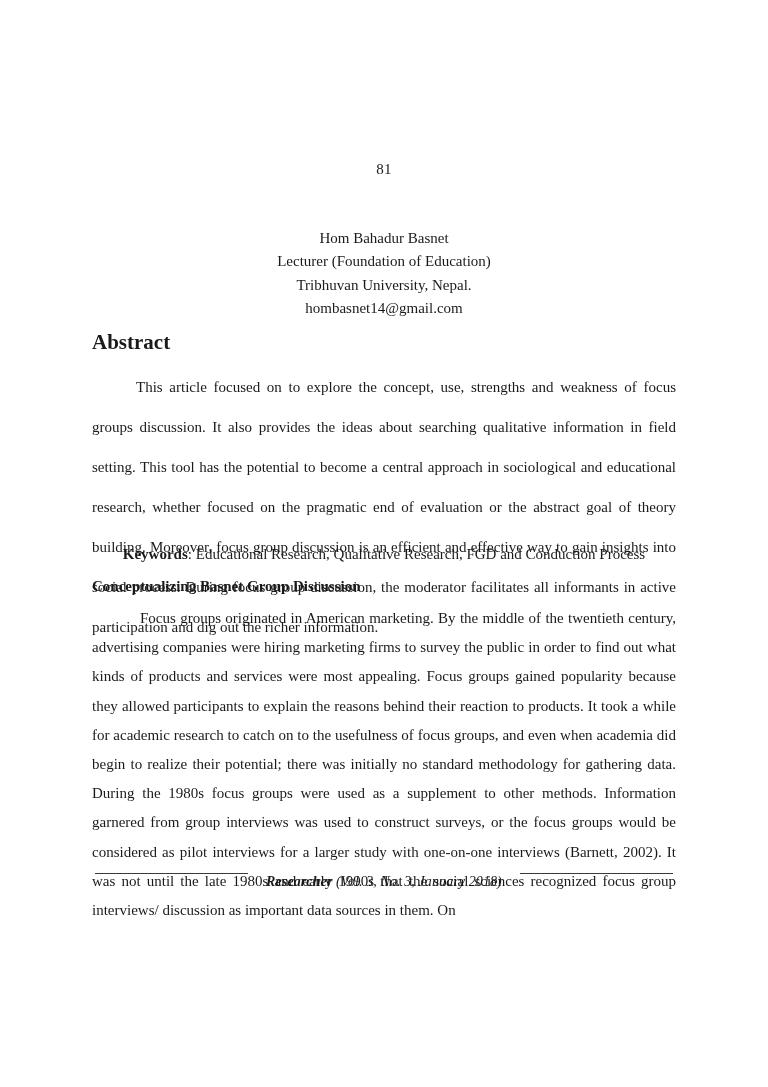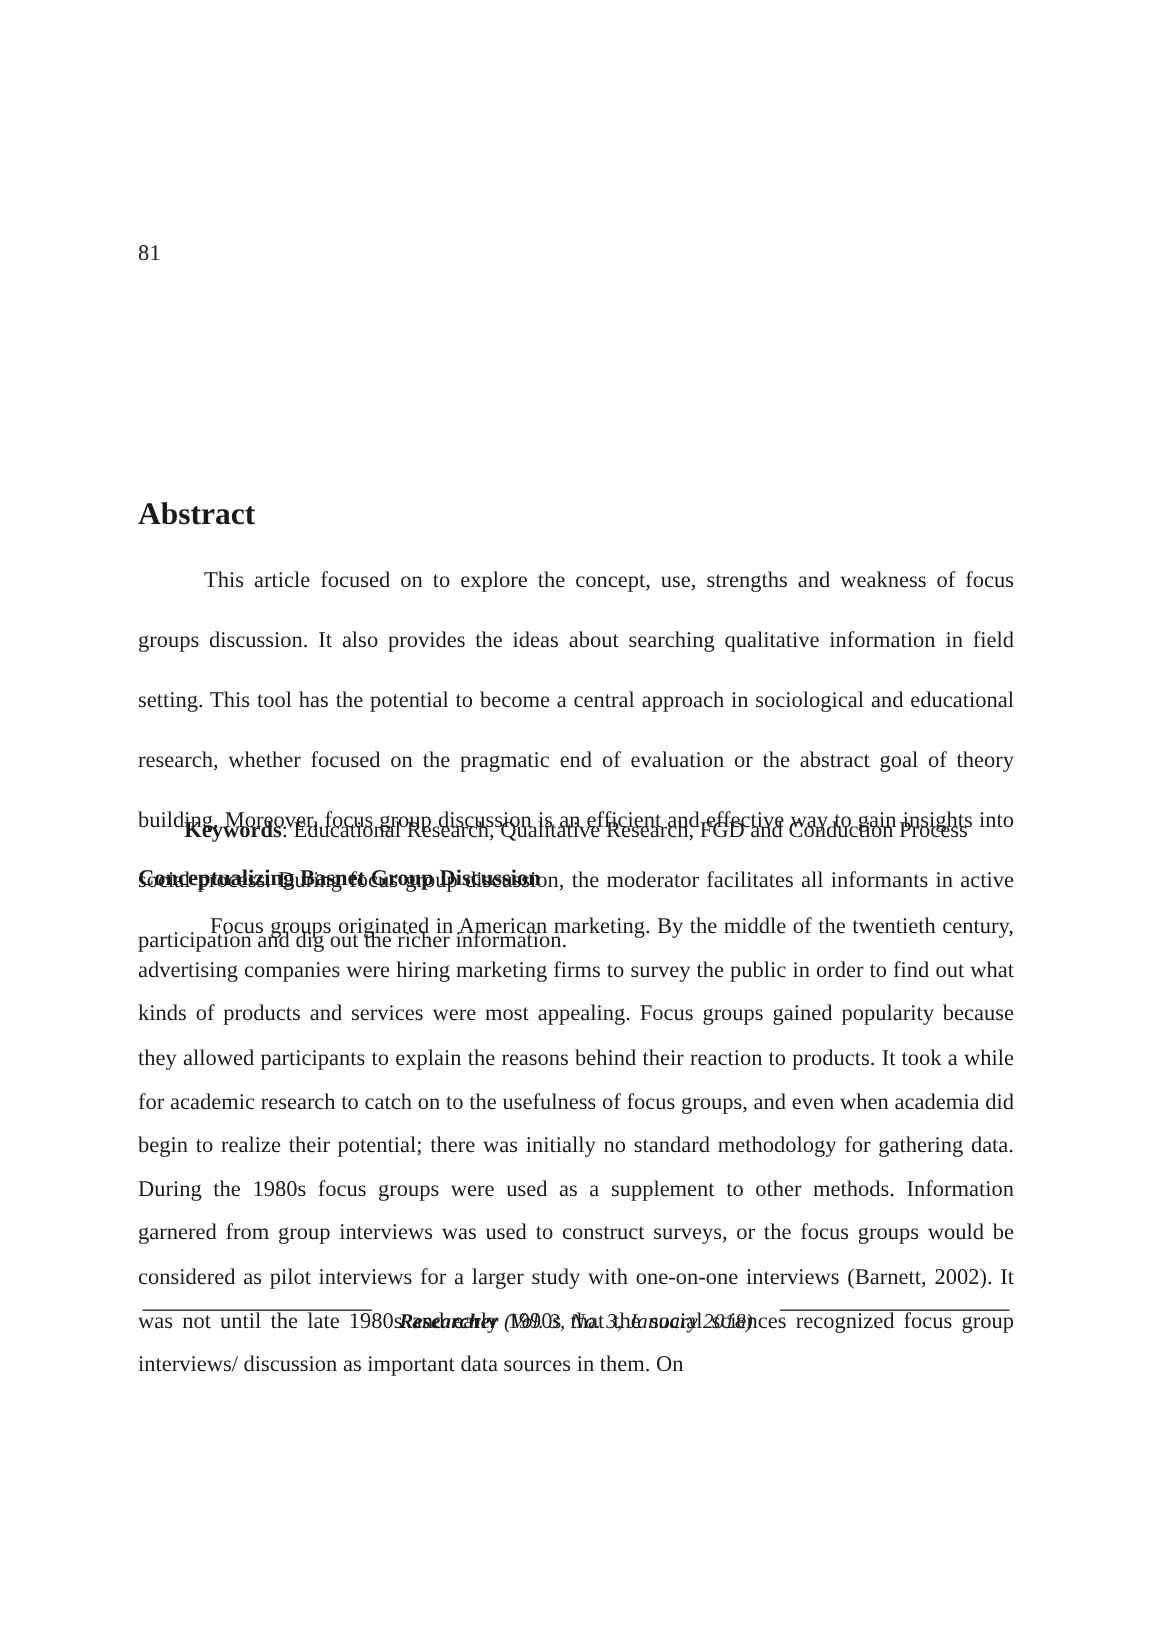--- a/index.html
+++ b/index.html
@@ -25,21 +25,21 @@
 
   
   .col {
     position: absolute;
     left: 92px;
     width: 584px;
   }
 
   .folio {
     top: 160px;
-    text-align: left;
+    text-align: center;
     font-size: 15px;
     line-height: 18px;
     letter-spacing: .2px;
   }
 
   .doc-title {
     top: 185px;
     text-align: center;
     font-weight: bold;
     font-size: 15.2px;
@@ -132,20 +132,26 @@
   }
 </style>
 </head>
 <body>
 
 <div class="page">
 
   <div class="col folio">81</div>
 
 
+  <div class="col byline">
+    <span class="ln">Hom Bahadur Basnet</span>
+    <span class="ln">Lecturer (Foundation of Education)</span>
+    <span class="ln">Tribhuvan University, Nepal.</span>
+    <span class="ln">hombasnet14@gmail.com</span>
+  </div>
 
   <div class="col abstract-heading">Abstract</div>
 
   <div class="col abstract-body">This article focused on to explore the concept, use, strengths and weakness of focus groups discussion. It also provides the ideas about searching qualitative information in field setting. This tool has the potential to become a central approach in sociological and educational research, whether focused on the pragmatic end of evaluation or the abstract goal of theory building. Moreover, focus group discussion is an efficient and effective way to gain insights into social process. During focus group discussion, the moderator facilitates all informants in active participation and dig out the richer information.</div>
 
   <div class="col keywords">
     <b>Keywords</b><span>: </span><span>Educational Research, Qualitative Research, FGD and Conduction Process</span>
   </div>
 
   <div class="col section-heading">Conceptualizing Basnet Group Discussion</div>

